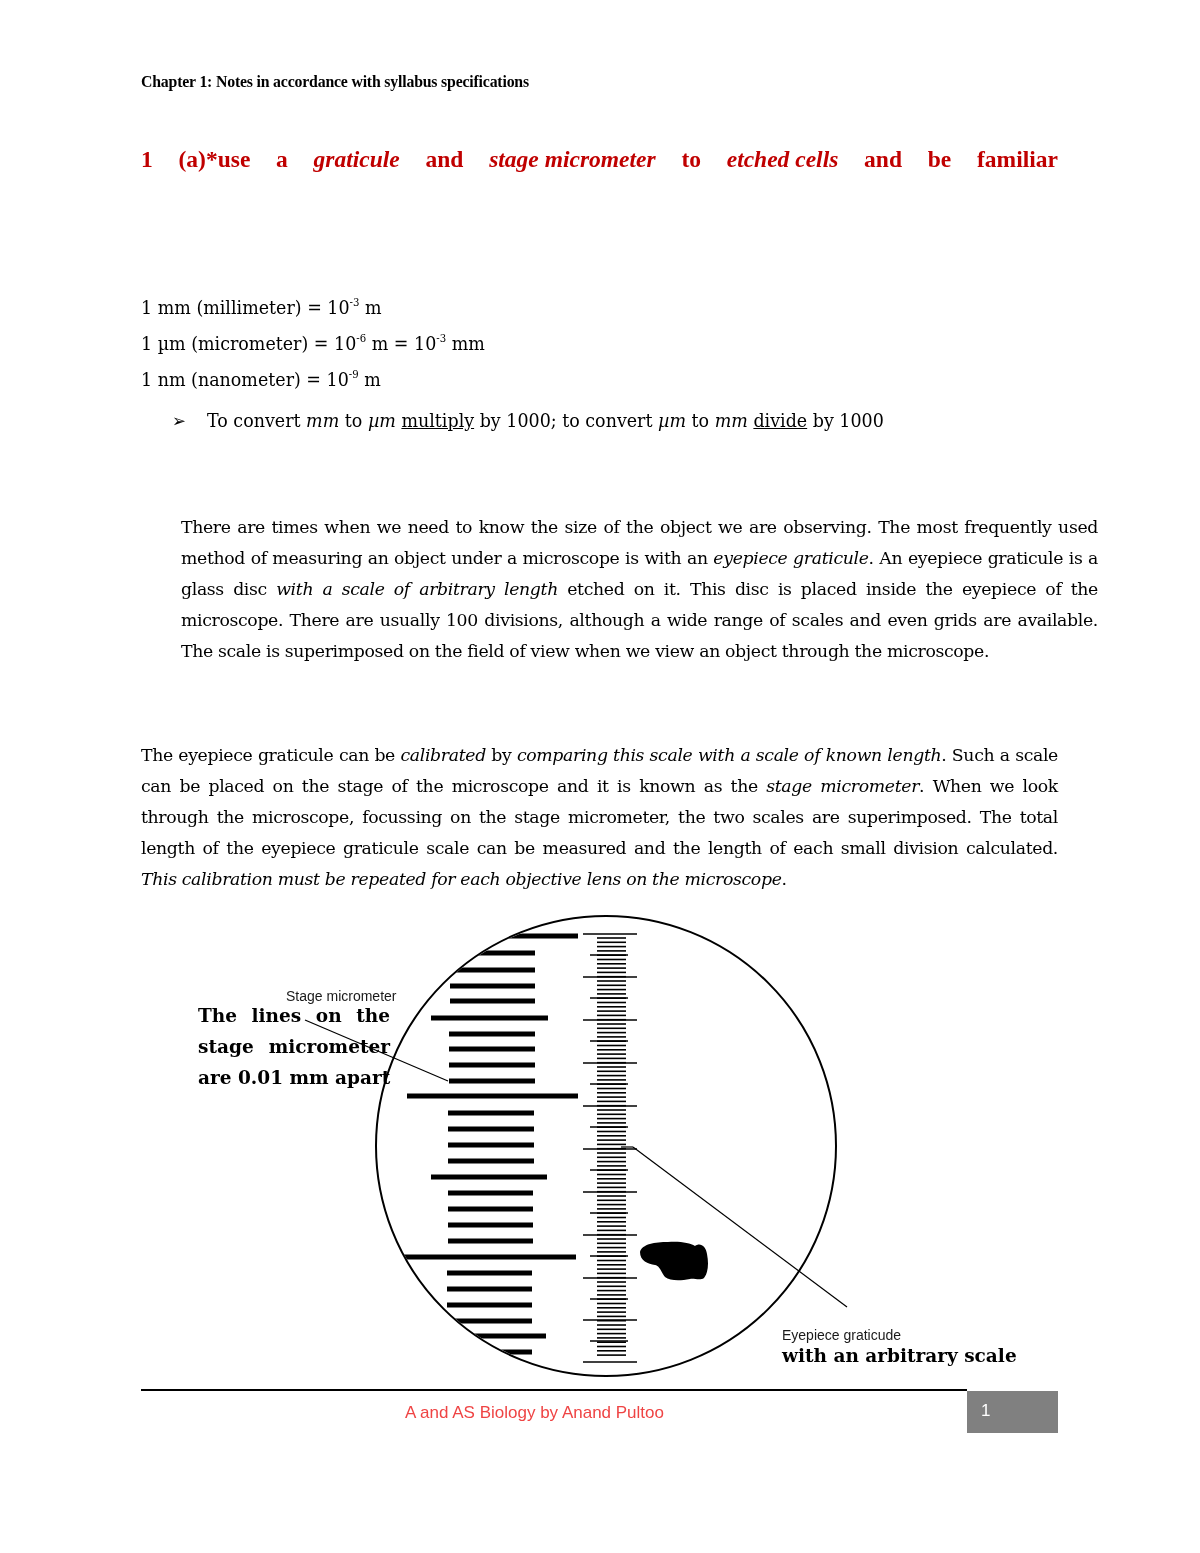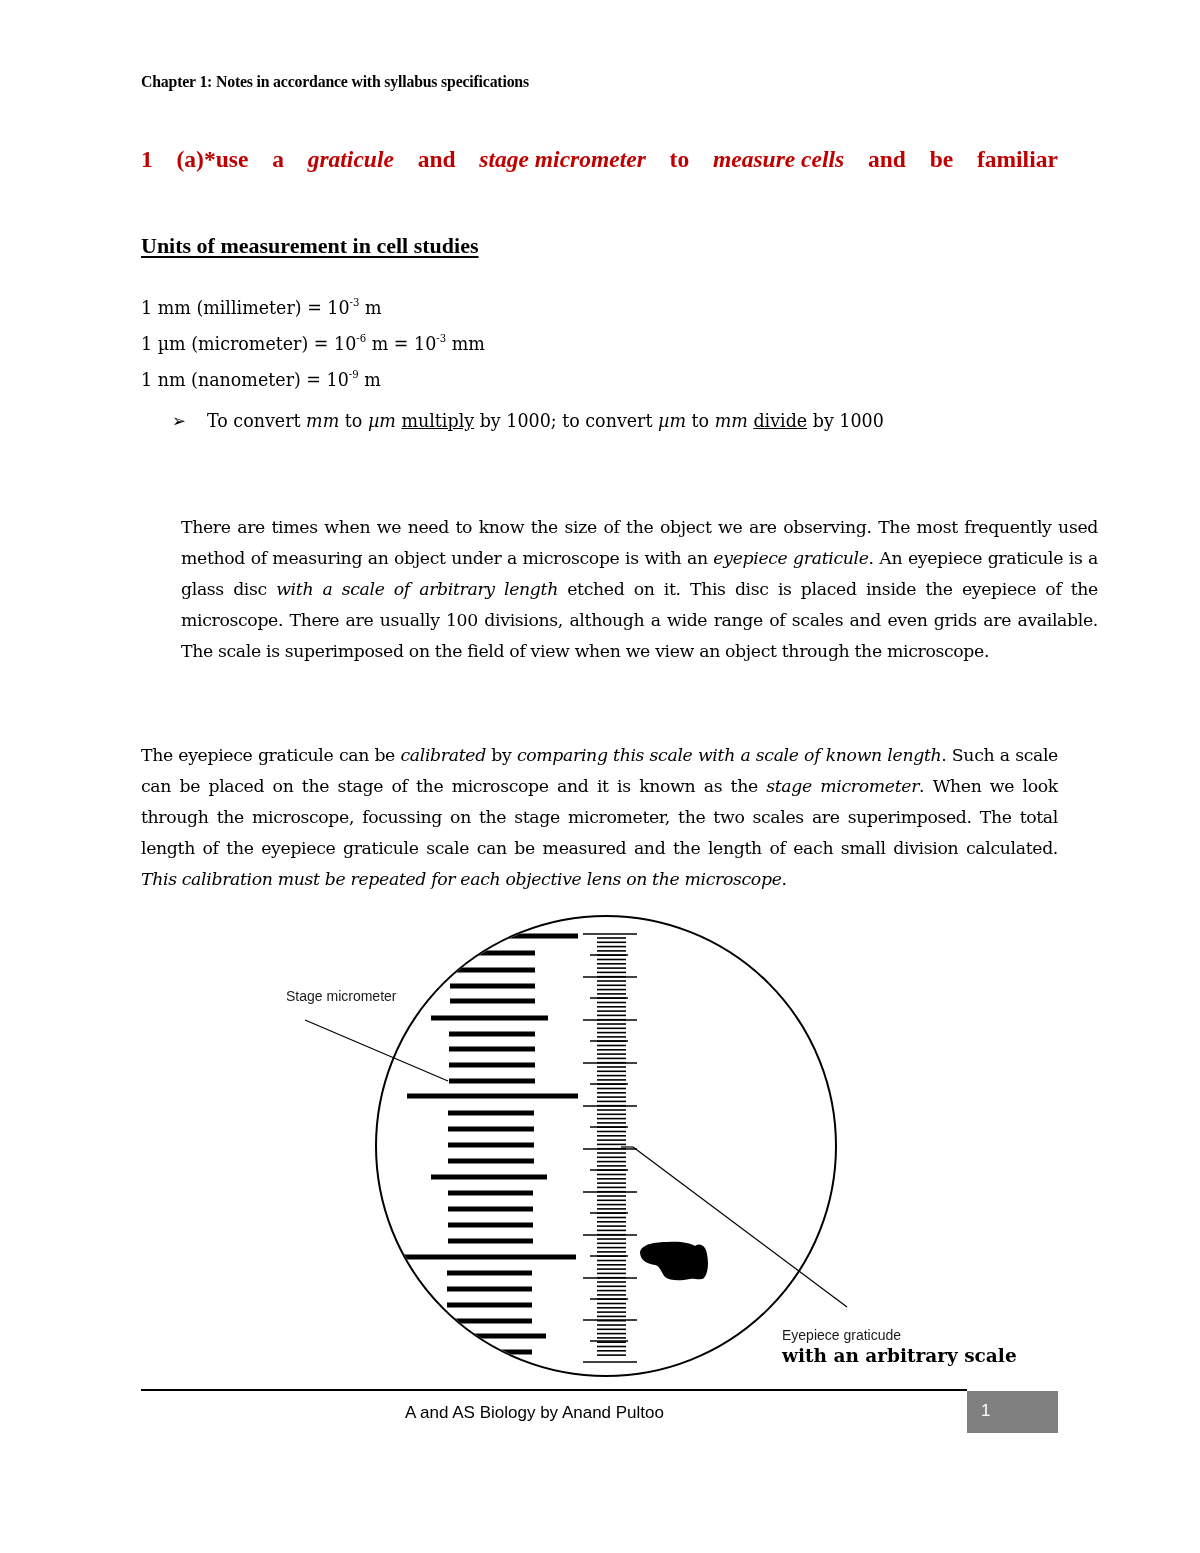--- a/index.html
+++ b/index.html
@@ -37,48 +37,47 @@
   .label-stage { left: 286px; top: 988px; }
   .label-eyepiece { left: 782px; top: 1327px; }
 
   .label-serif-bold { position: absolute; font-family: "DejaVu Serif", serif; font-weight: bold; font-size: 18.5px; line-height: 31px; white-space: nowrap; }
   .note-stage { left: 198px; top: 1000px; width: 192px; background: rgba(255,255,255,0.0); }
   .note-stage .row { display: flex; justify-content: space-between; }
   .note-stage .row.last { justify-content: flex-start; }
   .note-eyepiece { left: 782px; top: 1340px; }
 
   .footer-rule { position: absolute; left: 141px; top: 1389px; width: 826px; height: 2px; background: #000; }
-  .footer-text { position: absolute; left: 405px; top: 1403px; font-family: "Liberation Sans", sans-serif; font-size: 17px; color: #000000; white-space: nowrap; }
+  .footer-text { position: absolute; left: 405px; top: 1403px; font-family: "Liberation Sans", sans-serif; font-size: 17px; color: #ef4444; white-space: nowrap; }
   .page-number-box { position: absolute; left: 967px; top: 1391px; width: 91px; height: 42px; background: #808080; }
   .page-number { position: absolute; left: 14px; top: 10px; font-family: "Liberation Sans", sans-serif; font-size: 17px; color: #ffffff; }
 </style>
 </head>
 <body>
 
 <div class="page">
 
   <div class="running-header">Chapter 1: Notes in accordance with syllabus specifications</div>
 
   <div class="spec-heading">
     <div class="line1">
       <span>1</span>
       <span>(a)*use</span>
       <span>a</span>
       <i>graticule</i>
       <span>and</span>
       <i>stage micrometer</i>
       <span>to</span>
-      <i>measure cells</i>
+      <i>etched cells</i>
       <span>and</span>
       <span>be</span>
       <span>familiar</span>
     </div>
   </div>
 
-  <div class="section-heading h-units">Units of measurement in cell studies</div>
 
   <div class="unit-lines">
     <div><span>1 mm (millimeter) = 10</span><sup>-3</sup><span> m</span></div>
     <div><span>1 µm (micrometer) = 10</span><sup>-6</sup><span> m = 10</span><sup>-3</sup><span> mm</span></div>
     <div><span>1 nm (nanometer) = 10</span><sup>-9</sup><span> m</span></div>
   </div>
 
   <div class="bullet-line">
     <span class="arrow">➢</span>
     <span><span>To convert </span><i>mm</i><span> to </span><i>µm</i><span> </span><u>multiply</u><span> by 1000; to convert </span><i>µm</i><span> to </span><i>mm</i><span> </span><u>divide</u><span> by 1000</span></span>
@@ -262,20 +261,33 @@
       <circle cx="606" cy="1146" r="230" fill="none" stroke="#000" stroke-width="2"></circle>
 
       <path d="M640,1252 C642,1244 655,1242 668,1242 C680,1241 690,1243 695,1246 C700,1242 706,1246 707,1254 C709,1264 708,1273 704,1278 C700,1281 694,1278 690,1279 C680,1281 670,1281 665,1277 C661,1272 660,1266 655,1265 C648,1264 640,1261 640,1252 Z" fill="#000"></path>
 
       <line x1="305" y1="1020" x2="448" y2="1081" stroke="#000" stroke-width="1.2"></line>
       <line x1="621" y1="1147" x2="633" y2="1147" stroke="#000" stroke-width="1.2"></line>
       <line x1="633" y1="1147" x2="847" y2="1307" stroke="#000" stroke-width="1.2"></line>
     </svg>
 
     <div class="label-sans label-stage">Stage micrometer</div>
+    <div class="label-serif-bold note-stage">
+      <div class="row">
+        <span>The</span>
+        <span>lines</span>
+        <span>on</span>
+        <span>the</span>
+      </div>
+      <div class="row">
+        <span>stage</span>
+        <span>micrometer</span>
+      </div>
+      <div class="row last">are 0.01 mm apart</div>
+    </div>
 
     <div class="label-sans label-eyepiece">Eyepiece graticude</div>
     <div class="label-serif-bold note-eyepiece">with an arbitrary scale</div>
   </div>
 
   <div class="footer-rule"></div>
   <div class="footer-text">A and AS Biology by Anand Pultoo</div>
   <div class="page-number-box">
     <span class="page-number">1</span>
   </div>

